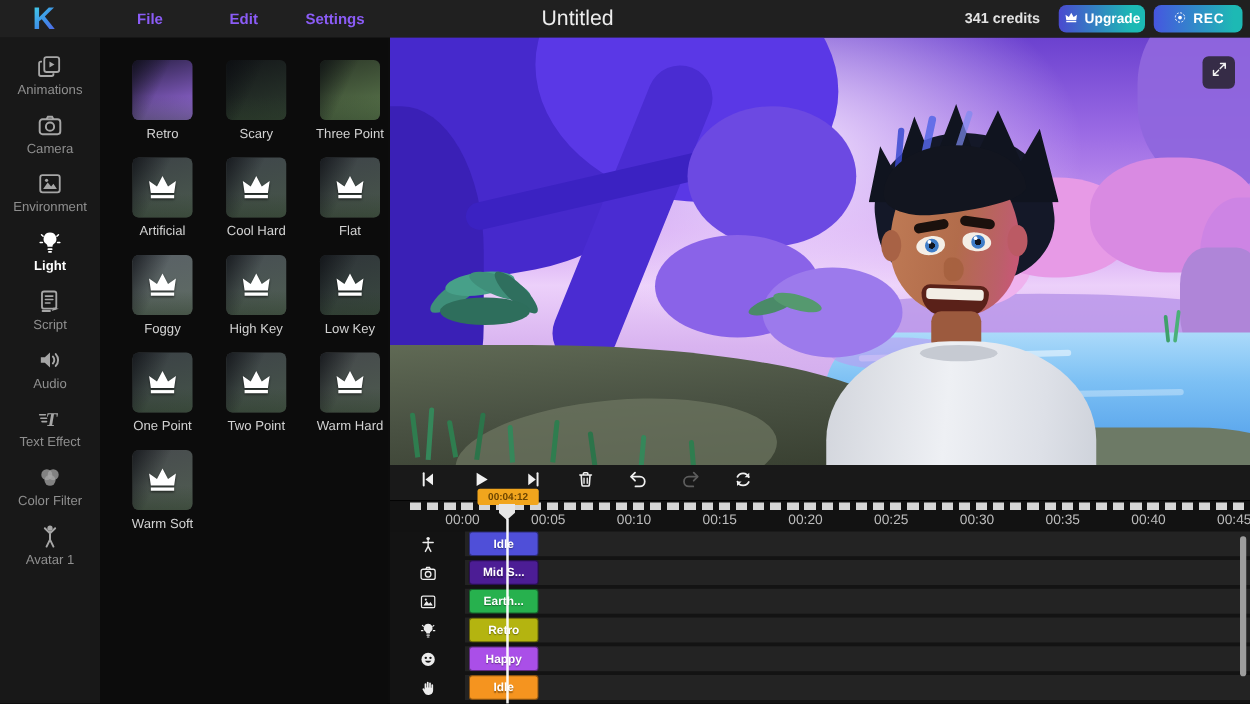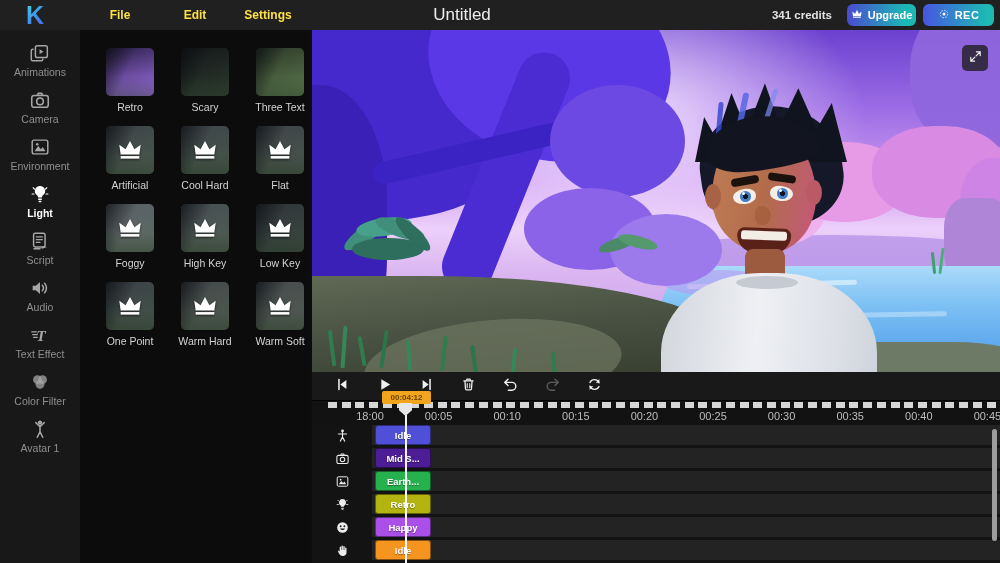--- a/index.html
+++ b/index.html
@@ -4,21 +4,21 @@
 <style>
   html,body{margin:0;padding:0;background:#000;}
   .app{position:relative;width:1000px;height:563px;overflow:hidden;background:#0d0d0d;
        font-family:"Liberation Sans",sans-serif;-webkit-font-smoothing:antialiased;}
   
   .topbar{position:absolute;left:0;top:0;width:1000px;height:30px;background:#202020;z-index:20;}
   .logo{position:absolute;left:26px;top:1px;font-size:25px;font-weight:800;
         background:linear-gradient(135deg,#41d6e8 5%,#3f8ee8 55%,#5a5ae8 100%);
         -webkit-background-clip:text;background-clip:text;color:transparent;}
   .menu-item{position:absolute;top:8px;transform:translateX(-50%);font-size:12px;font-weight:700;
-        color:#fde047;cursor:default;}
+        color:#8b5cf6;cursor:default;}
   .tb-title{position:absolute;left:462px;top:5px;transform:translateX(-50%);font-size:17px;color:#ececec;}
   .credits{position:absolute;right:168px;top:9px;font-size:11.5px;font-weight:700;color:#e2e2e2;}
   .pill{position:absolute;top:4px;height:22px;border-radius:6px;display:flex;align-items:center;
         justify-content:center;gap:5px;color:#fff;font-size:11px;font-weight:700;cursor:pointer;}
   .pill svg{width:12px;height:12px;}
   .upgrade-btn{right:84px;width:69px;background:linear-gradient(90deg,#4a4ad0 0%,#1cb9b4 85%);}
   .rec-btn{right:6px;width:71px;background:linear-gradient(90deg,#4656e0 0%,#1db9b4 90%);letter-spacing:.5px;}
   
   .sidebar{position:absolute;left:0;top:30px;width:80px;bottom:0;background:#181818;z-index:10;
            display:flex;flex-direction:column;align-items:center;padding-top:12px;box-sizing:border-box;}
@@ -214,21 +214,21 @@
       <div class="preset">
         <div class="thumb" style="background: linear-gradient(165deg, rgb(43, 33, 72) 0%, rgb(160, 112, 232) 100%);"></div>
         <div class="preset-label">Retro</div>
       </div>
       <div class="preset">
         <div class="thumb" style="background: linear-gradient(165deg, rgb(21, 24, 26) 0%, rgb(44, 58, 46) 100%);"></div>
         <div class="preset-label">Scary</div>
       </div>
       <div class="preset">
         <div class="thumb" style="background: linear-gradient(165deg, rgb(46, 58, 42) 0%, rgb(93, 122, 78) 100%);"></div>
-        <div class="preset-label">Three Text</div>
+        <div class="preset-label">Three Point</div>
       </div>
       <div class="preset">
         <div class="thumb" style="background: linear-gradient(165deg, rgb(61, 67, 71) 0%, rgb(75, 90, 78) 100%);">
           <span class="crown"><svg viewBox="0 0 24 24">
               <path d="M4 17.2h16v2.2H4z" fill="currentColor"></path>
               <path d="M4 15.8L2.8 7.6l5.4 3.7L12 4.2l3.8 7.1 5.4-3.7L20 15.8z" fill="currentColor"></path>
             </svg></span>
         </div>
         <div class="preset-label">Artificial</div>
       </div>
@@ -278,20 +278,29 @@
         <div class="preset-label">Low Key</div>
       </div>
       <div class="preset">
         <div class="thumb" style="background: linear-gradient(165deg, rgb(59, 65, 70) 0%, rgb(69, 84, 73) 100%);">
           <span class="crown"><svg viewBox="0 0 24 24">
               <path d="M4 17.2h16v2.2H4z" fill="currentColor"></path>
               <path d="M4 15.8L2.8 7.6l5.4 3.7L12 4.2l3.8 7.1 5.4-3.7L20 15.8z" fill="currentColor"></path>
             </svg></span>
         </div>
         <div class="preset-label">One Point</div>
+      </div>
+      <div class="preset">
+        <div class="thumb" style="background: linear-gradient(165deg, rgb(62, 68, 72) 0%, rgb(71, 86, 74) 100%);">
+          <span class="crown"><svg viewBox="0 0 24 24">
+              <path d="M4 17.2h16v2.2H4z" fill="currentColor"></path>
+              <path d="M4 15.8L2.8 7.6l5.4 3.7L12 4.2l3.8 7.1 5.4-3.7L20 15.8z" fill="currentColor"></path>
+            </svg></span>
+        </div>
+        <div class="preset-label">Two Point</div>
       </div>
       <div class="preset">
         <div class="thumb" style="background: linear-gradient(165deg, rgb(69, 73, 76) 0%, rgb(78, 91, 79) 100%);">
           <span class="crown"><svg viewBox="0 0 24 24">
               <path d="M4 17.2h16v2.2H4z" fill="currentColor"></path>
               <path d="M4 15.8L2.8 7.6l5.4 3.7L12 4.2l3.8 7.1 5.4-3.7L20 15.8z" fill="currentColor"></path>
             </svg></span>
         </div>
         <div class="preset-label">Warm Hard</div>
       </div>
@@ -442,21 +451,21 @@
         <div class="t-btn dim">
             <span class="icn"><svg viewBox="0 0 24 24">
                 <path d="M6.8 7.2A7 7 0 1 1 5 12.6" fill="none" stroke="currentColor" stroke-width="2" stroke-linecap="round"></path>
                 <path d="M6.5 3v5h5z" fill="currentColor"></path>
               </svg></span>
           </div>
       </div>
     </div>
     <div class="ruler" id="ruler">
       <div class="ticks"></div>
-    <span class="ruler-label" style="left: 58px;">18:00</span>
+    <span class="ruler-label" style="left: 58px;">00:00</span>
         <span class="ruler-label" style="left: 126.6px; text-align: right;">00:05</span>
         <span class="ruler-label" style="left: 195.2px;">00:10</span>
         <span class="ruler-label" style="left: 263.8px;">00:15</span>
         <span class="ruler-label" style="left: 332.4px;">00:20</span>
         <span class="ruler-label" style="left: 401px;">00:25</span>
         <span class="ruler-label" style="left: 469.6px;">00:30</span>
         <span class="ruler-label" style="left: 538.2px;">00:35</span>
         <span class="ruler-label" style="left: 606.8px;">00:40</span>
         <span class="ruler-label" style="left: 675.4px;">00:45</span>
       </div>

